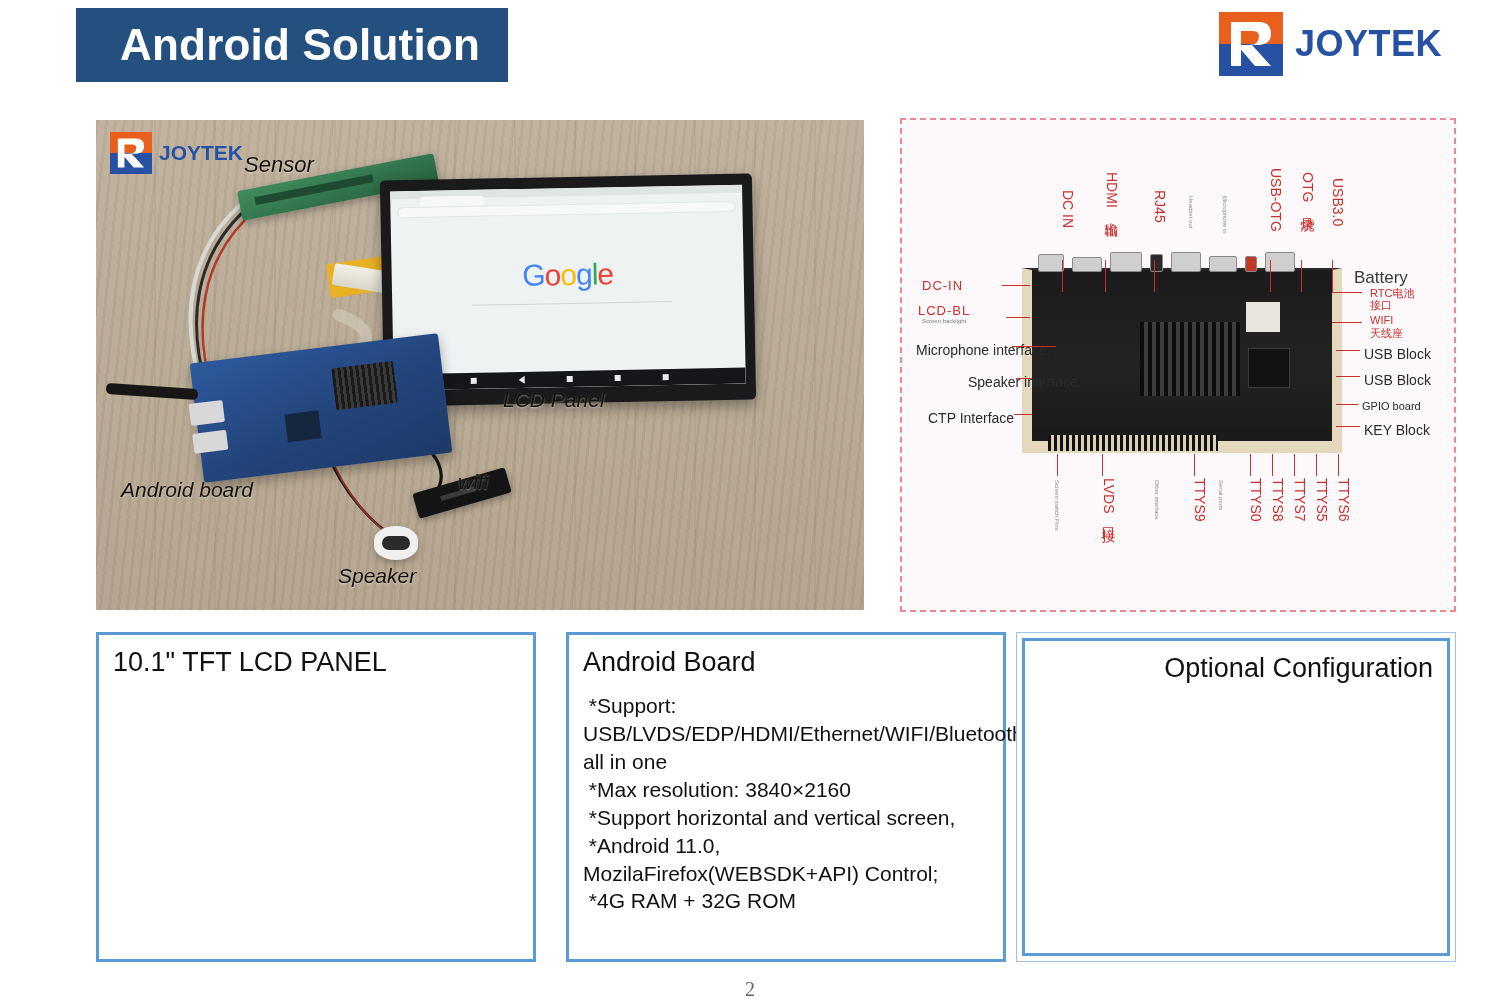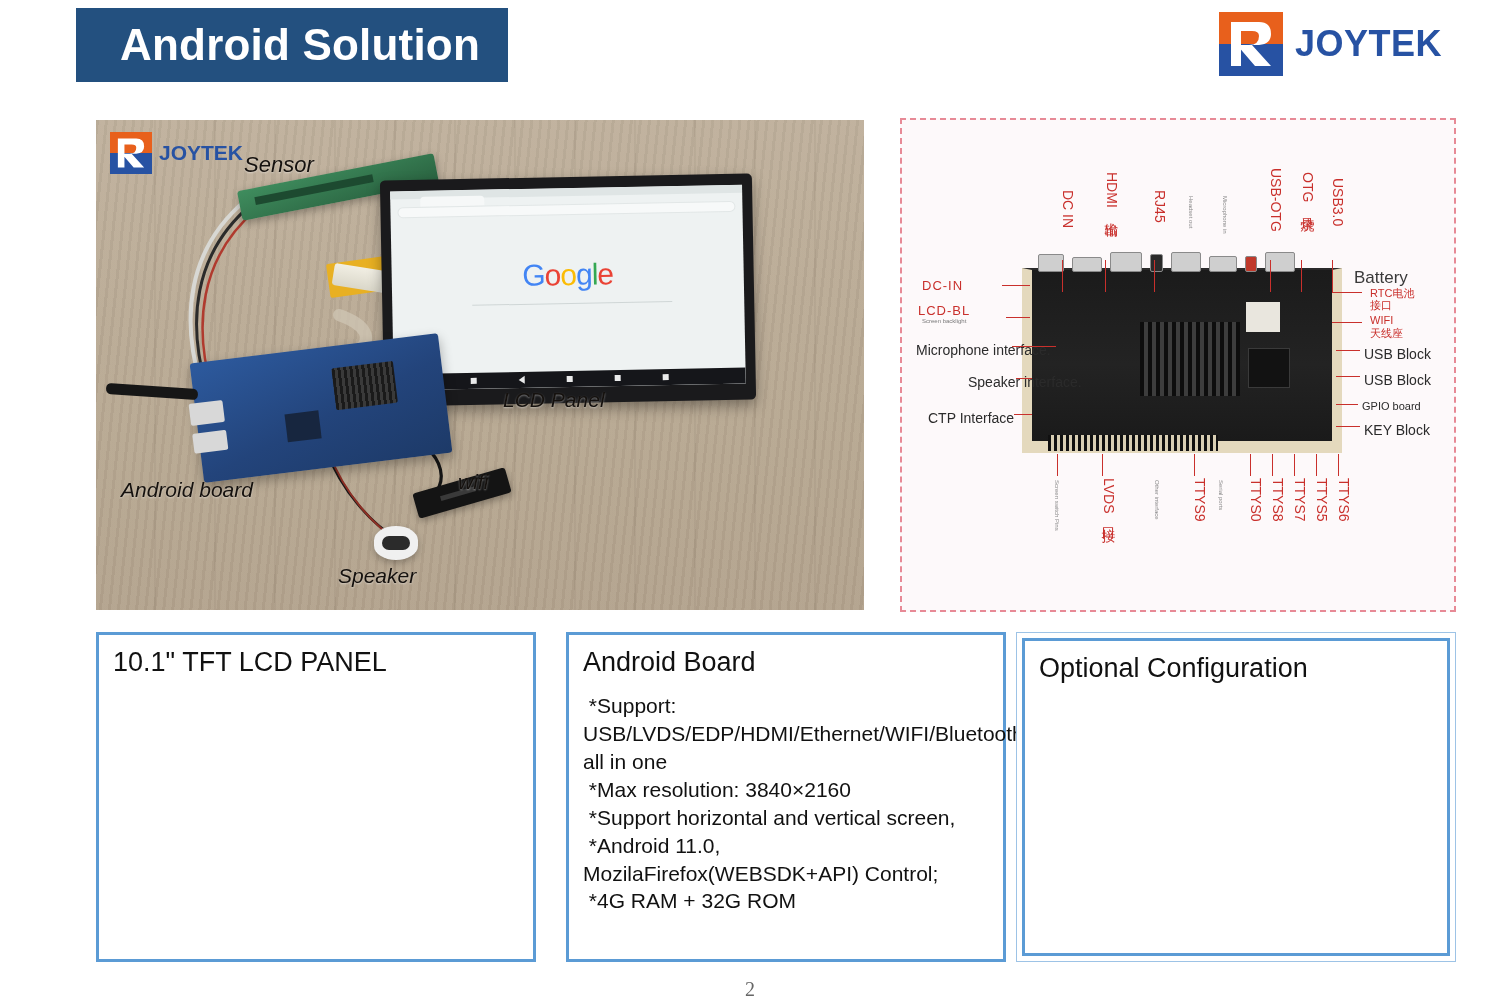--- a/index.html
+++ b/index.html
@@ -122,21 +122,21 @@
   .dlabel { position:absolute; font-size:14px; color:#c9302c; white-space:nowrap; }
   .dlabel.black { color:#2b2b2b; }
   .dlabel.vert { writing-mode: vertical-rl; }
   .dlabel.big { font-size:13px; }
   .lead { position:absolute; background:#c9302c; }
   .lead.h { height:1px; } .lead.v { width:1px; }
 
   
   .box { position:absolute; background:#fff; }
   .box.single { border:3px solid #5b9bd5; }
-  .box.double { border:1px solid #9dc3e6; padding:5px; }
+  .box.double { border:1px solid #9dc3e6; padding:5px;text-align:right; }
   .box.double .inner { width:100%; height:100%; border:3px solid #5b9bd5; padding:12px 14px; }
   .box .bx-title { font-size:26px; color:#111; margin-bottom:14px; }
   .box .bx-body { font-size:21px; color:#111; line-height:1.33; white-space:pre-wrap; }
 
   #box-lcd   { left:96px;  top:632px; width:440px; height:330px; padding:12px 14px; }
   #box-board { left:566px; top:632px; width:440px; height:330px; padding:12px 14px; }
   #box-opt   { left:1016px;top:632px; width:440px; height:330px; }
 
   #box-lcd .bx-title { font-size:27px; }
   #box-board .bx-title { font-size:27px; }

